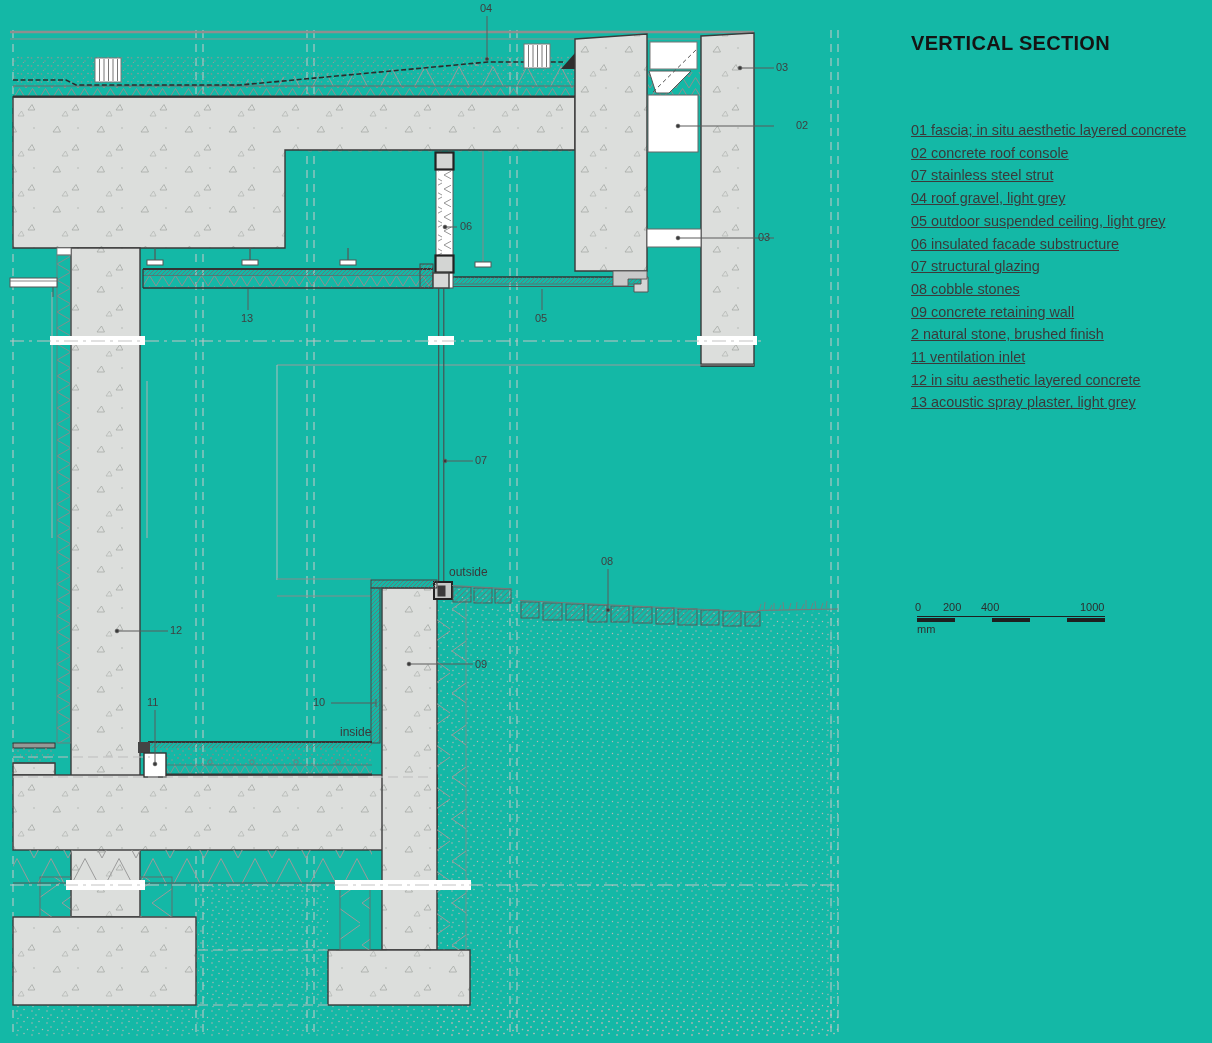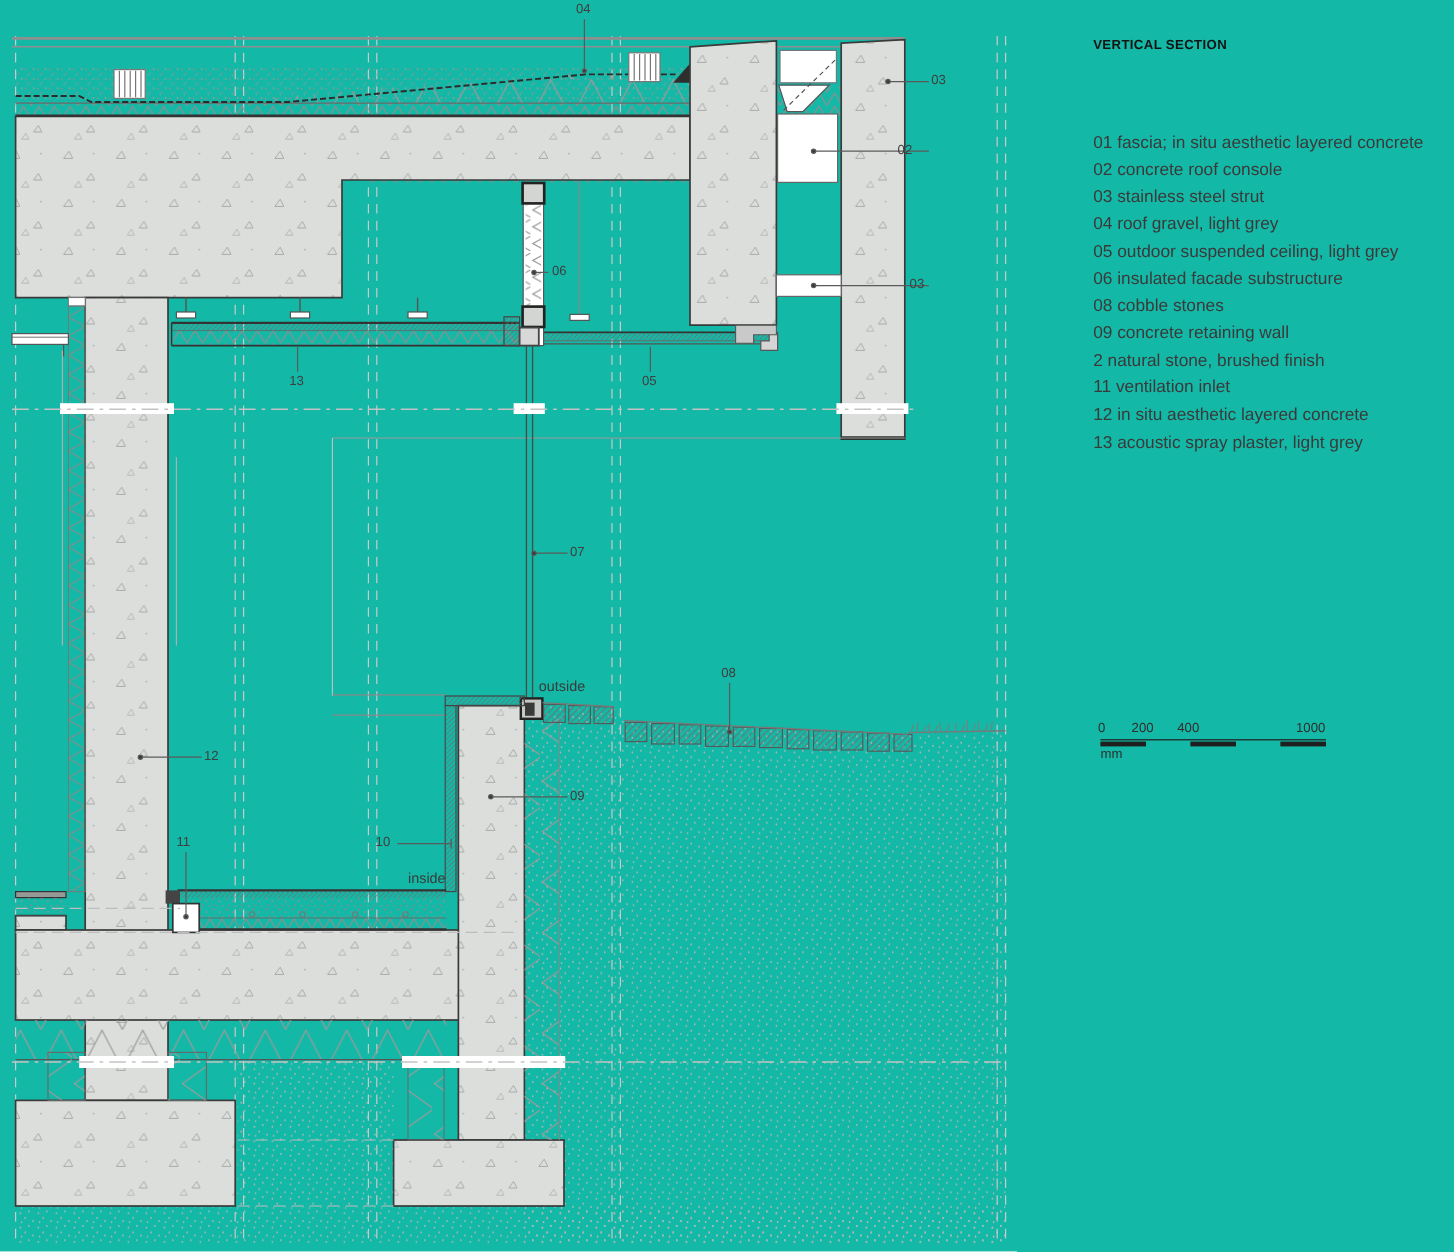--- a/index.html
+++ b/index.html
@@ -2,23 +2,23 @@
 <html><head>
 <meta charset="utf-8">
 <style>
   html,body{margin:0;padding:0;background:#ffffff;}
   #sheet{position:relative;width:1212px;height:1043px;background:#14b8a6;overflow:hidden;
          font-family:"Liberation Sans", sans-serif;}
   #sheet svg{position:absolute;left:0;top:0;}
   .lab{position:absolute;font-size:11px;color:#3f3f3f;white-space:nowrap;line-height:11px;}
   .zone{position:absolute;font-size:12px;color:#3a3a3a;white-space:nowrap;line-height:12px;}
   .legend{position:absolute;left:911px;top:32px;width:300px;}
-  .legend h1{margin:0;font-size:11px;font-weight:bold;letter-spacing:.3px;color:#141414;}
+  .legend h1{margin:0;font-size:20px;font-weight:bold;letter-spacing:.3px;color:#141414;}
   .legend ul{list-style:none;margin:64px 0 0 0;padding:0;}
-  .legend li{font-size:14.4px;line-height:22.7px;color:#3a3a3a;white-space:nowrap;}
+  .legend li{font-size:14.4px;line-height:22.7px;color:#3a3a3a;white-space:nowrap;text-decoration:underline;}
   .scalebar{position:absolute;left:917px;top:602px;width:188px;height:36px;}
   .scalebar .tick{position:absolute;top:0;font-size:11px;color:#2e2e2e;line-height:11px;}
   .scalebar .bline{position:absolute;top:13.5px;left:0;width:188px;height:1.5px;background:#1f1f1f;}
   .scalebar .seg{position:absolute;top:15.5px;height:4.5px;background:#1f1f1f;}
   .scalebar .unit{position:absolute;top:22px;left:0;font-size:11px;color:#2e2e2e;line-height:11px;}
 </style>
 </head>
 <body>
 
 <div id="sheet">
@@ -292,43 +292,44 @@
     <line x1="155" y1="710" x2="155" y2="763"></line>
         <circle cx="155" cy="764" r="1.8"></circle>
     <line x1="117" y1="631" x2="168" y2="631"></line>
         <circle cx="117" cy="631" r="1.8"></circle>
     <line x1="248" y1="289" x2="248" y2="310"></line>
   </g>
 </svg>
 
   <span class="lab" style="left:480px;top:3px">04</span>
   <span class="lab" style="left:776px;top:62px">03</span>
-  <span class="lab" style="left:748px;top:120px">02</span>
+  <span class="lab" style="left:796px;top:120px">02</span>
   <span class="lab" style="left:758px;top:232px">03</span>
   <span class="lab" style="left:460px;top:221px">06</span>
   <span class="lab" style="left:241px;top:313px">13</span>
   <span class="lab" style="left:535px;top:313px">05</span>
   <span class="lab" style="left:475px;top:455px">07</span>
   <span class="lab" style="left:601px;top:556px">08</span>
   <span class="lab" style="left:475px;top:659px">09</span>
   <span class="lab" style="left:170px;top:625px">12</span>
   <span class="lab" style="left:147px;top:697px">11</span>
   <span class="lab" style="left:313px;top:697px">10</span>
   <span class="zone" style="left:449px;top:566px">outside</span>
   <span class="zone" style="left:340px;top:726px">inside</span>
 
   <div class="legend">
     <h1>VERTICAL SECTION</h1>
     <ul>
       <li><span>01 fascia; in situ aesthetic layered concrete</span></li>
       <li><span>02 concrete roof console</span></li>
-      <li><span>03 stainless steel strut</span></li>
+      <li><span>07 stainless steel strut</span></li>
       <li><span>04 roof gravel, light grey</span></li>
       <li><span>05 outdoor suspended ceiling, light grey</span></li>
       <li><span>06 insulated facade substructure</span></li>
+      <li><span>07 structural glazing</span></li>
       <li><span>08 cobble stones</span></li>
       <li><span>09 concrete retaining wall</span></li>
       <li><span>2 natural stone, brushed finish</span></li>
       <li><span>11 ventilation inlet</span></li>
       <li><span>12 in situ aesthetic layered concrete</span></li>
       <li><span>13 acoustic spray plaster, light grey</span></li>
     </ul>
   </div>
 
   <div class="scalebar">

